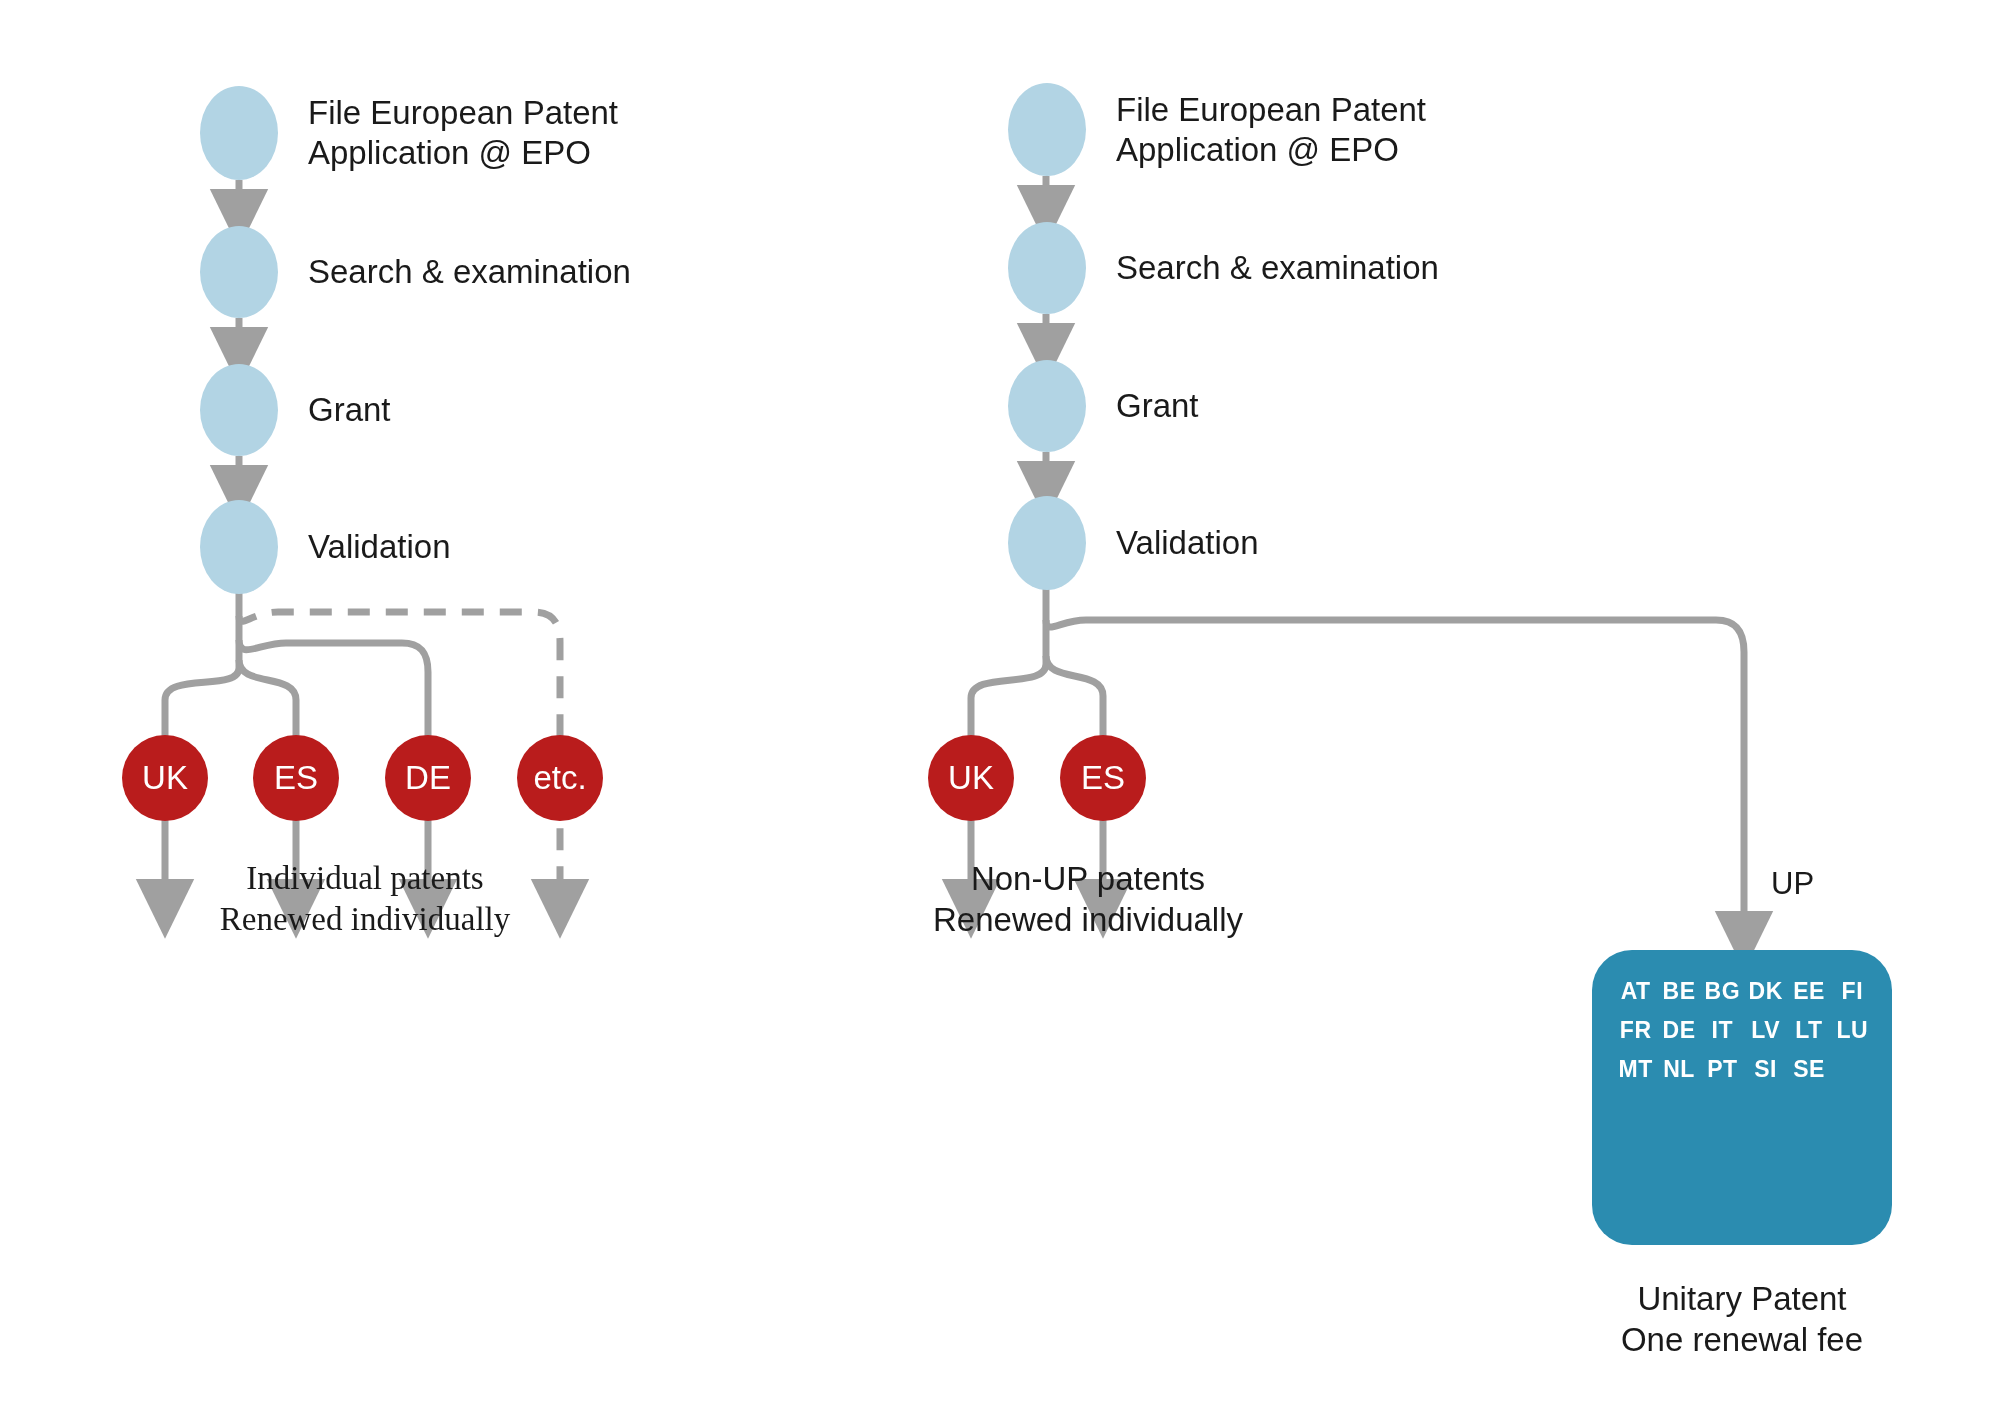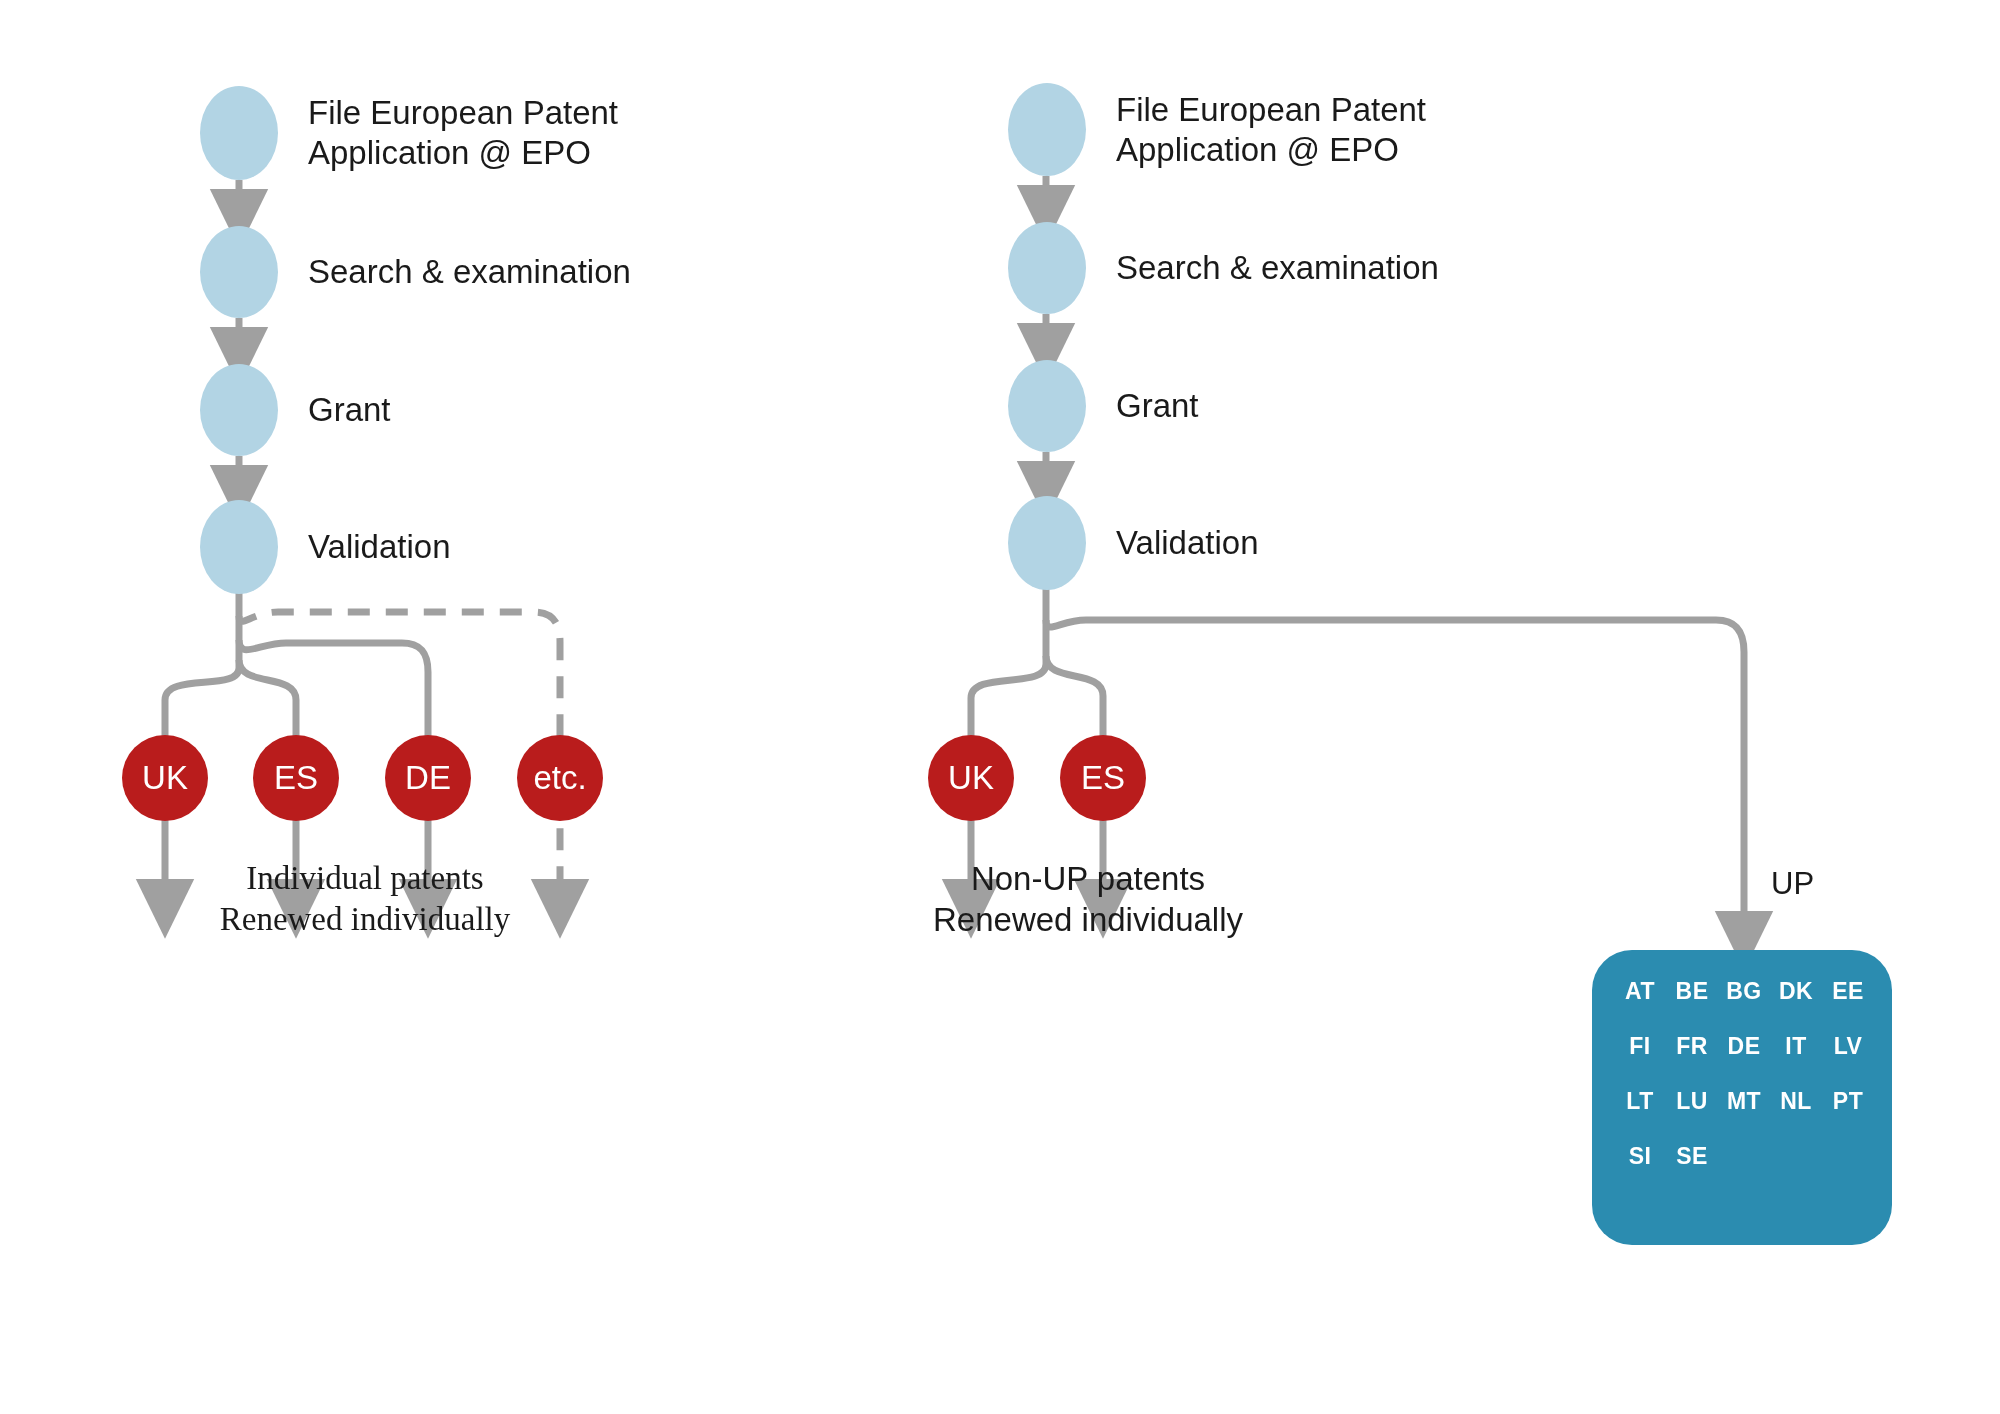--- a/index.html
+++ b/index.html
@@ -75,22 +75,22 @@
     top: 950px;
     width: 300px;
     height: 295px;
     background: #2b8cb0;
     border-radius: 40px;
     padding: 18px 0 0 0;
     box-sizing: border-box;
   }
   .up-grid {
     display: grid;
-    grid-template-columns: repeat(5, 1fr);
-    row-gap: 28px;
+    grid-template-columns: repeat(6, 1fr);
+    row-gap: 12px;
     padding: 10px 18px 0 22px;
   }
   .up-code {
     color: #ffffff;
     font-size: 23px;
     font-weight: bold;
     text-align: center;
     letter-spacing: 0.5px;
   }
 
@@ -208,14 +208,16 @@
       <span class="up-code">LT</span>
       <span class="up-code">LU</span>
       <span class="up-code">MT</span>
       <span class="up-code">NL</span>
       <span class="up-code">PT</span>
       <span class="up-code">SI</span>
       <span class="up-code">SE</span>
     </div>
   </div>
 
+  <div class="caption" style="left:1522px; top:1278px; width:440px;">Unitary Patent
+One renewal fee</div>
 
 </div>
 
 </body></html>

